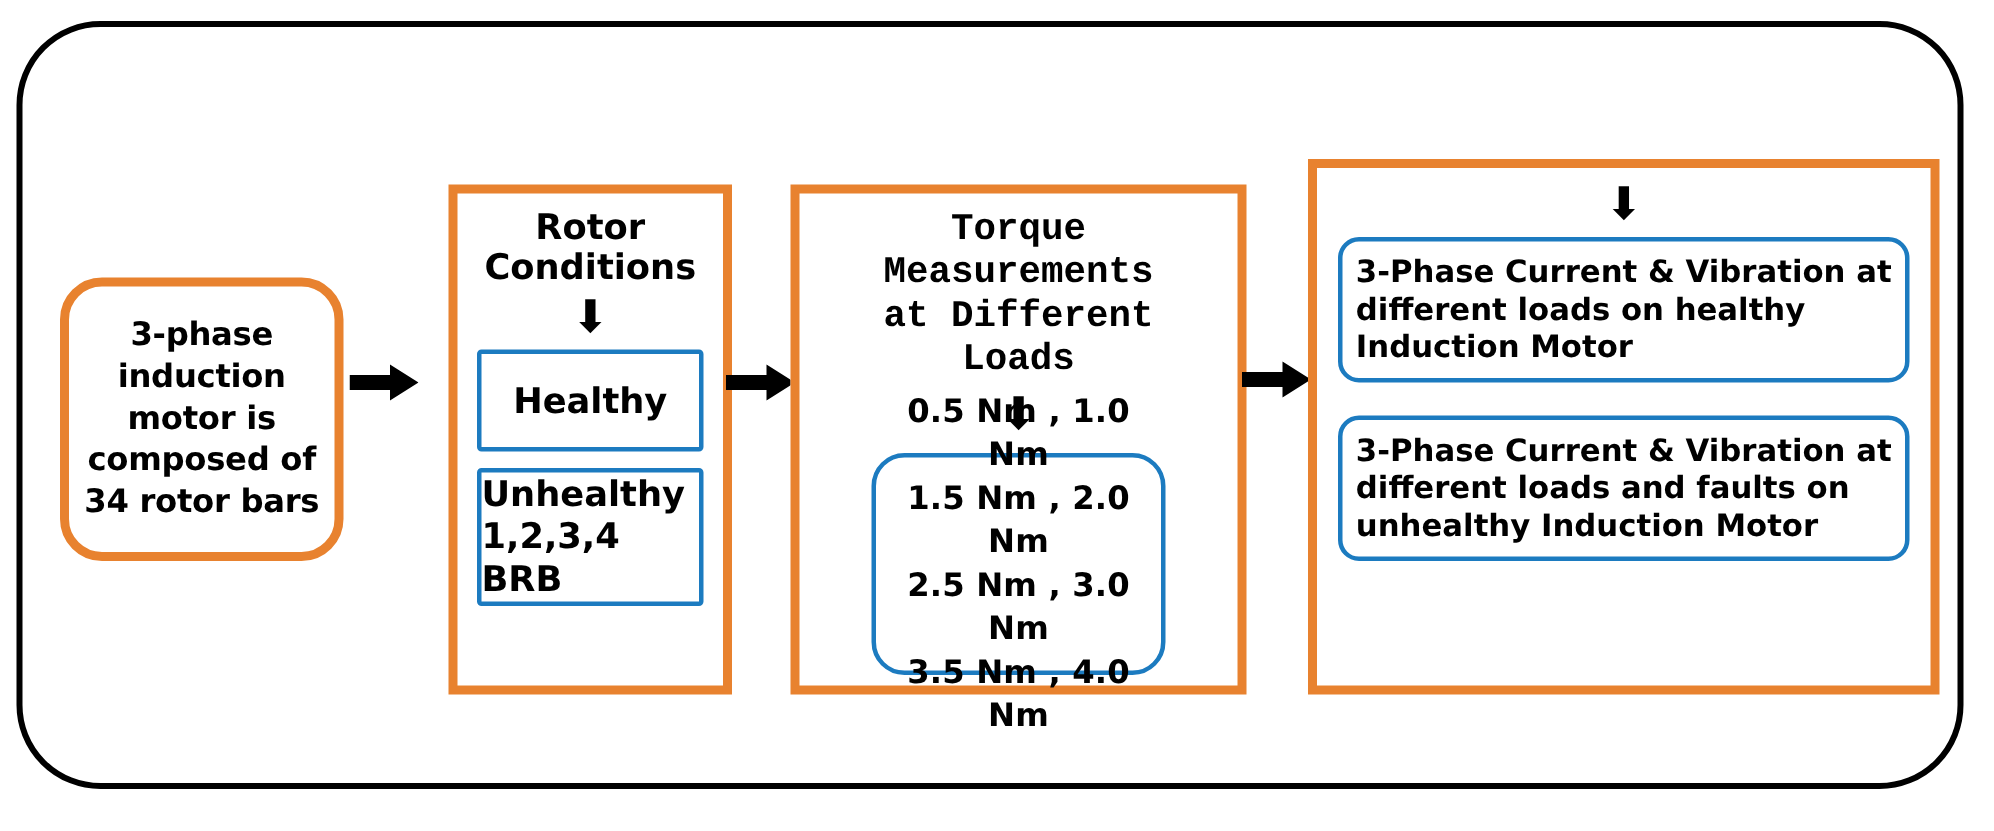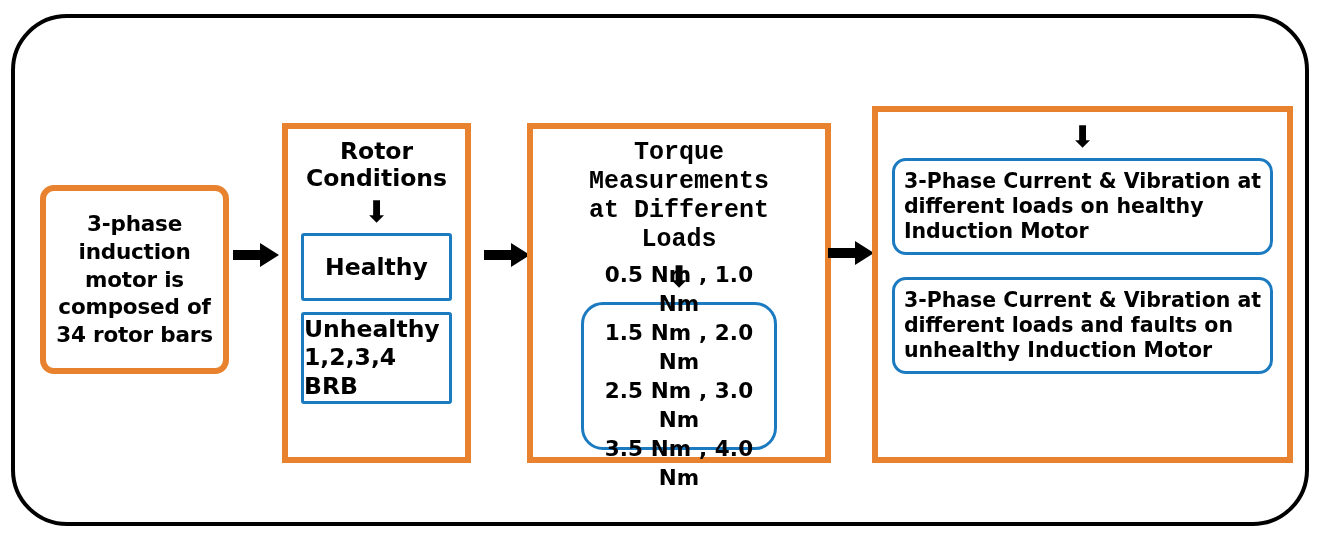--- a/index.html
+++ b/index.html
@@ -44,36 +44,36 @@
     flex-direction: column;
     align-items: center;
   }
 
   
   #stage-input {
     left: 40px;
     top: 185px;
     width: 189px;
     height: 189px;
-    border-radius: 14px;
+    border-radius: 28px;
     justify-content: center;
   }
   #stage-input .stage-title {
     font-size: 21.5px;
     line-height: 1.30;
     font-weight: 700;
     text-align: center;
     color: #000;
     padding: 0 8px;
     letter-spacing: -0.2px;
   }
 
   
   #stage-rotor {
-    left: 282px;
+    left: 299px;
     top: 123px;
     width: 189px;
     height: 340px;
     border-radius: 0;
     padding: 9px 13px 29px 13px;
   }
 
   
   #stage-torque {
     left: 527px;

